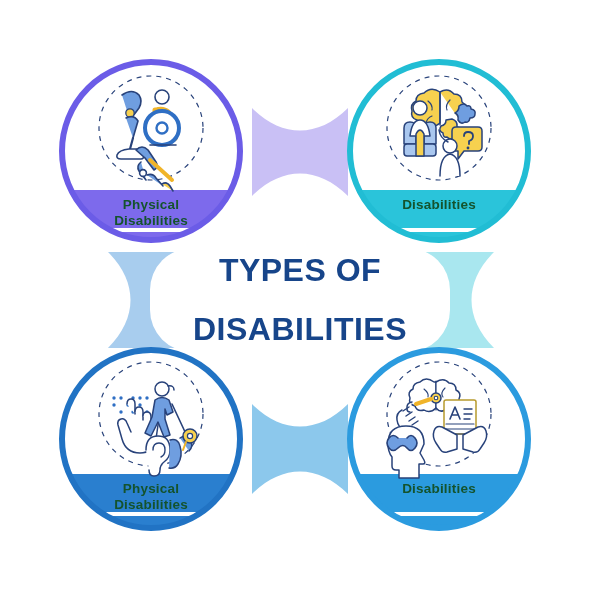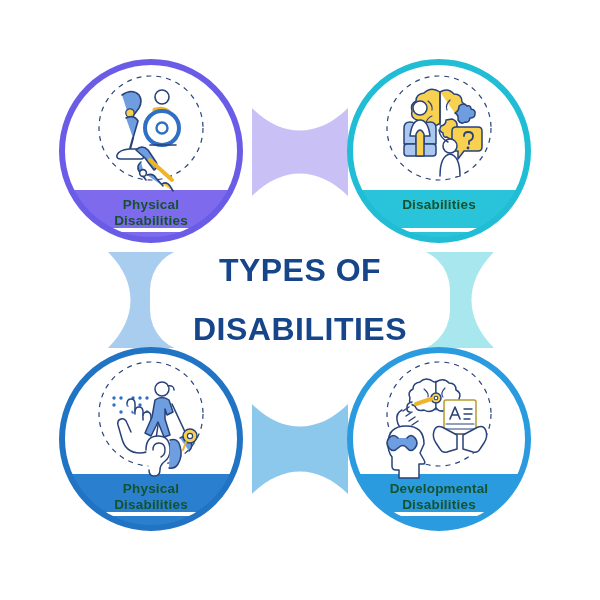--- a/index.html
+++ b/index.html
@@ -258,18 +258,17 @@
     <div class="node-label lbl-tr">
       <div>Disabilities</div>
     </div>
 
     <div class="node-label lbl-bl">
       <div>Physical</div>
       <div>Disabilities</div>
     </div>
 
     <div class="node-label lbl-br">
-      <div>Developmental</div>
       <div>Disabilities</div>
     </div>
 
   </div>
 </div>
 
 </body></html>

